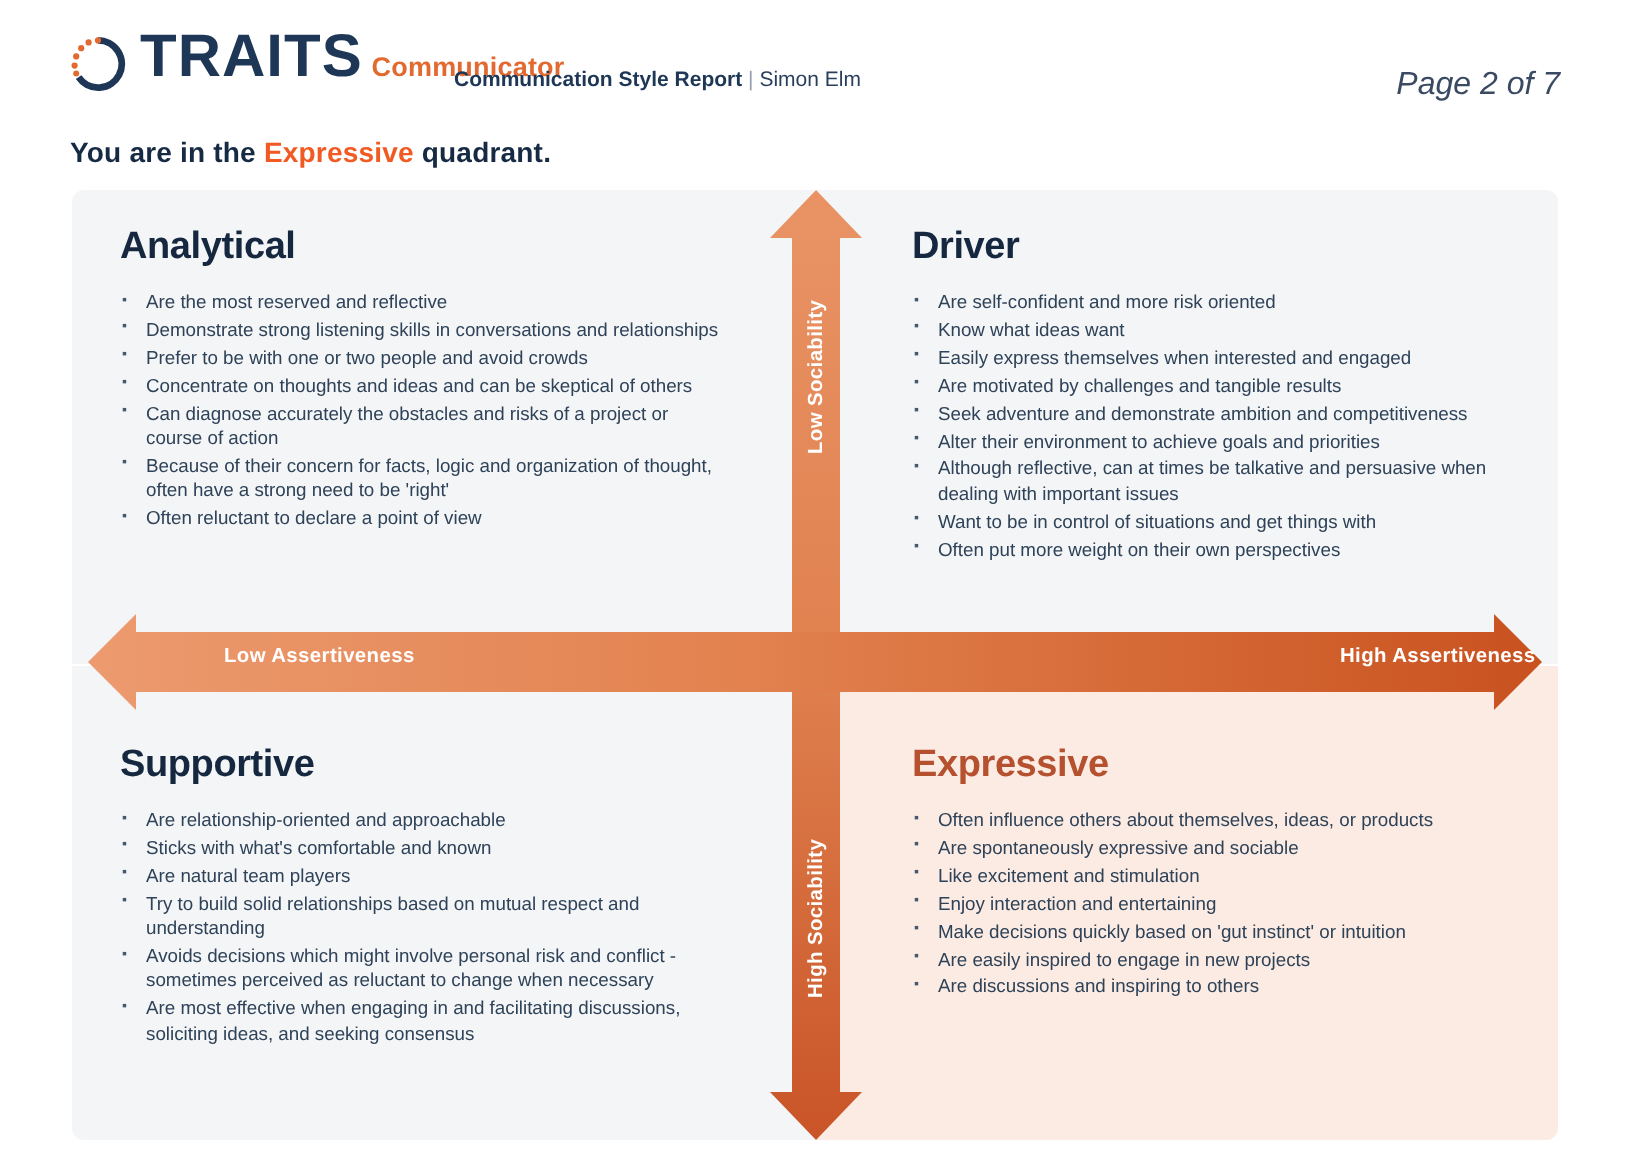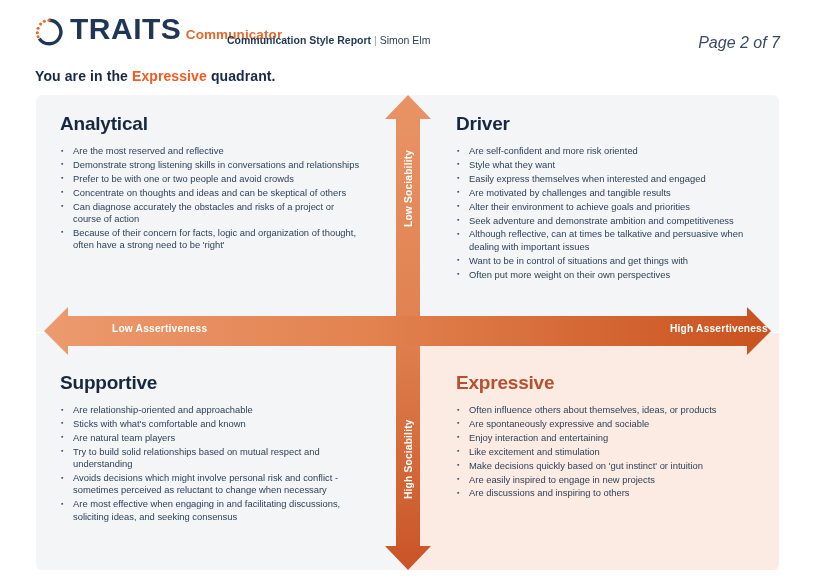--- a/index.html
+++ b/index.html
@@ -185,32 +185,33 @@
 
   <div class="q-inner" style="position:absolute; left:24px; top:17px; width:300px; z-index:5;">
     <div class="q-title">Analytical</div>
     <ul class="q-list">
         <li>Are the most reserved and reflective</li>
         <li>Demonstrate strong listening skills in conversations and relationships</li>
         <li>Prefer to be with one or two people and avoid crowds</li>
         <li>Concentrate on thoughts and ideas and can be skeptical of others</li>
         <li>Can diagnose accurately the obstacles and risks of a project or course of action</li>
         <li>Because of their concern for facts, logic and organization of thought, often have a strong need to be 'right'</li>
+        <li>Often reluctant to declare a point of view</li>
       </ul>
   </div>
 
   <div class="q-inner" style="position:absolute; left:420px; top:17px; width:300px; z-index:5;">
     <div class="q-title">Driver</div>
     <ul class="q-list">
         <li>Are self-confident and more risk oriented</li>
-        <li>Style what they want</li>
+        <li>Know what ideas want</li>
         <li>Easily express themselves when interested and engaged</li>
         <li>Are motivated by challenges and tangible results</li>
+        <li>Seek adventure and demonstrate ambition and competitiveness</li>
         <li>Alter their environment to achieve goals and priorities</li>
-        <li>Seek adventure and demonstrate ambition and competitiveness</li>
         <li>Although reflective, can at times be talkative and persuasive when dealing with important issues</li>
         <li>Want to be in control of situations and get things with</li>
         <li>Often put more weight on their own perspectives</li>
       </ul>
   </div>
 
   <div class="q-inner" style="position:absolute; left:24px; top:276px; width:305px; z-index:5;">
     <div class="q-title">Supportive</div>
     <ul class="q-list">
         <li>Are relationship-oriented and approachable</li>
@@ -220,21 +221,21 @@
         <li>Avoids decisions which might involve personal risk and conflict - sometimes perceived as reluctant to change when necessary</li>
         <li>Are most effective when engaging in and facilitating discussions, soliciting ideas, and seeking consensus</li>
       </ul>
   </div>
 
   <div class="q-inner" style="position:absolute; left:420px; top:276px; width:300px; z-index:5;">
     <div class="q-title orange">Expressive</div>
     <ul class="q-list">
         <li>Often influence others about themselves, ideas, or products</li>
         <li>Are spontaneously expressive and sociable</li>
+        <li>Like excitement and stimulation</li>
         <li>Enjoy interaction and entertaining</li>
-        <li>Like excitement and stimulation</li>
         <li>Make decisions quickly based on 'gut instinct' or intuition</li>
         <li>Are easily inspired to engage in new projects</li>
         <li>Are discussions and inspiring to others</li>
       </ul>
   </div>
 
 </div>
 
 </body></html>

